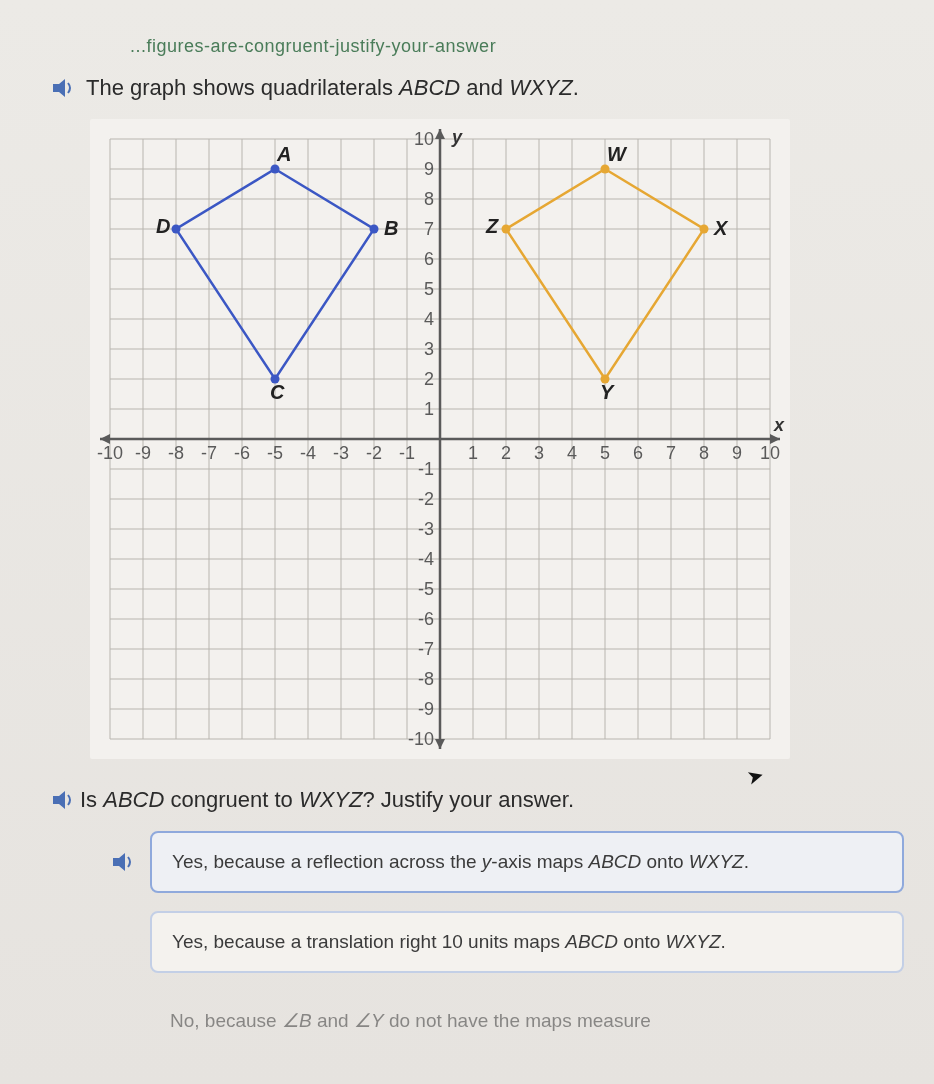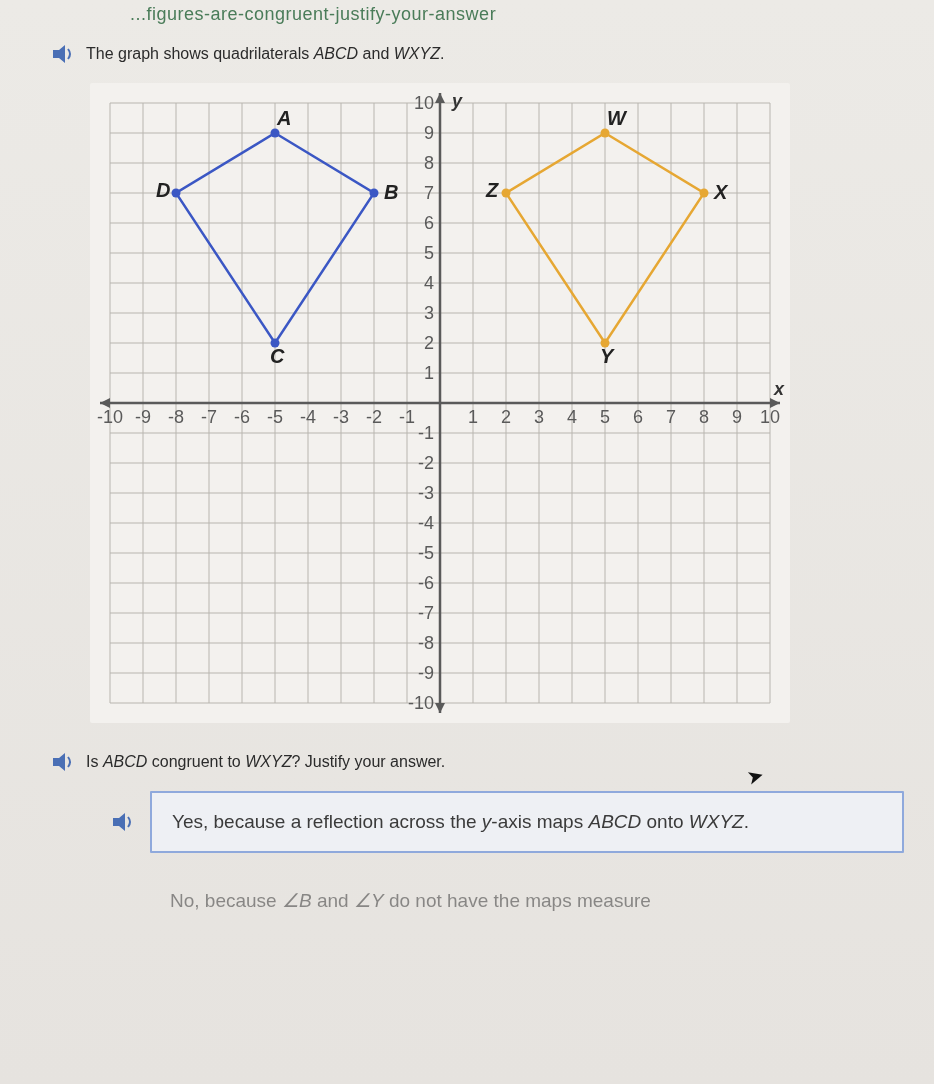--- a/index.html
+++ b/index.html
@@ -17,39 +17,40 @@
     overflow: hidden;
     padding: 0 30px;
     box-sizing: border-box;
   }
   .url-fragment {
     color: #4a7c59;
     font-size: 18px;
     font-weight: 500;
     padding: 4px 0 10px 100px;
     letter-spacing: 0.5px;
+    margin-top: 32px;
   }
   .question-row {
     display: flex;
     align-items: center;
     gap: 10px;
     padding: 8px 0 18px 20px;
   }
   .speaker-icon {
     width: 26px;
     height: 22px;
     display: inline-flex;
     align-items: center;
     justify-content: center;
     flex-shrink: 0;
   }
   .speaker-icon svg { display:block }
   .question-text {
     color: #2b2b2b;
-    font-size: 16px;
+    font-size: 22px;
     font-weight: 400;
   }
   .question-text .ital { font-style: italic; }
   .chart-wrap {
     padding-left: 60px;
   }
   svg.chart {
     background: #f3f1ee;
     border-radius: 2px;
   }
@@ -75,41 +76,41 @@
   .shape-orange {
     fill: none;
     stroke: #e6a733;
     stroke-width: 2.5;
   }
   .pt-blue { fill:#3b57c4; }
   .pt-orange { fill:#e6a733; }
   .q2-row {
     display: flex;
     align-items: center;
-    gap: 10px;
+    gap: 4px;
     padding: 24px 0 18px 20px;
   }
   .answers {
     padding-left: 80px;
     display: flex;
     flex-direction: column;
     gap: 18px;
   }
   .answer-row {
     display: flex;
     align-items: center;
     gap: 14px;
   }
   .answer-speaker {
     width: 26px;
     flex-shrink: 0;
   }
   .answer-box {
     border: 2px solid #c3cfe6;
-    border-radius: 1px;
+    border-radius: 8px;
     background: #f4f2ee;
     padding: 18px 20px;
     width: 832px;
     box-sizing: border-box;
     color: #3b3b3b;
     font-size: 19px;
   }
   .answer-box.selected {
     border-color: #8fa9dc;
     background: #eef0f4;
@@ -282,20 +283,26 @@
         <svg viewBox="0 0 24 20" width="24" height="20">
           <polygon points="2,6 8,6 14,1 14,19 8,14 2,14" fill="#4a6fb5"></polygon>
           <path d="M17 5 Q21 10 17 15" fill="none" stroke="#4a6fb5" stroke-width="2"></path>
         </svg>
       </span>
       <div class="answer-box selected">
         <span>Yes, because a reflection across the </span><span class="ital">y</span><span>-axis maps </span><span class="ital">ABCD</span><span> onto </span><span class="ital">WXYZ</span><span>.</span>
       </div>
     </div>
 
+    <div class="answer-row">
+      <span class="answer-speaker"></span>
+      <div class="answer-box">
+        <span>Yes, because a translation right 10 units maps </span><span class="ital">ABCD</span><span> onto </span><span class="ital">WXYZ</span><span>.</span>
+      </div>
+    </div>
 
 
     <div class="answer-row" style="opacity:0.55">
       <span class="answer-speaker"></span>
       <div class="answer-box" style="border:none;background:transparent;padding-bottom:0">
         <span>No, because </span><span class="ital">∠B</span><span> and </span><span class="ital">∠Y</span><span> do not have the maps measure</span>
       </div>
     </div>
 
   </div>

